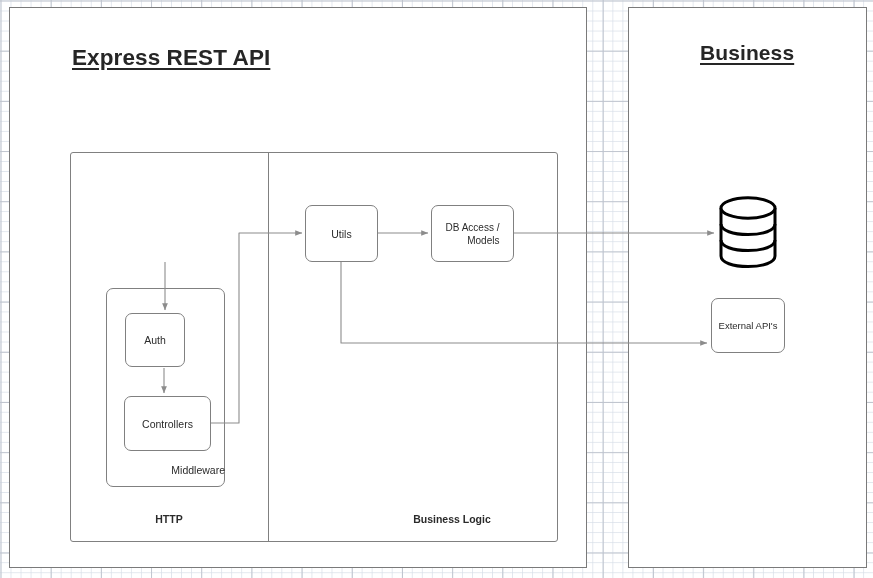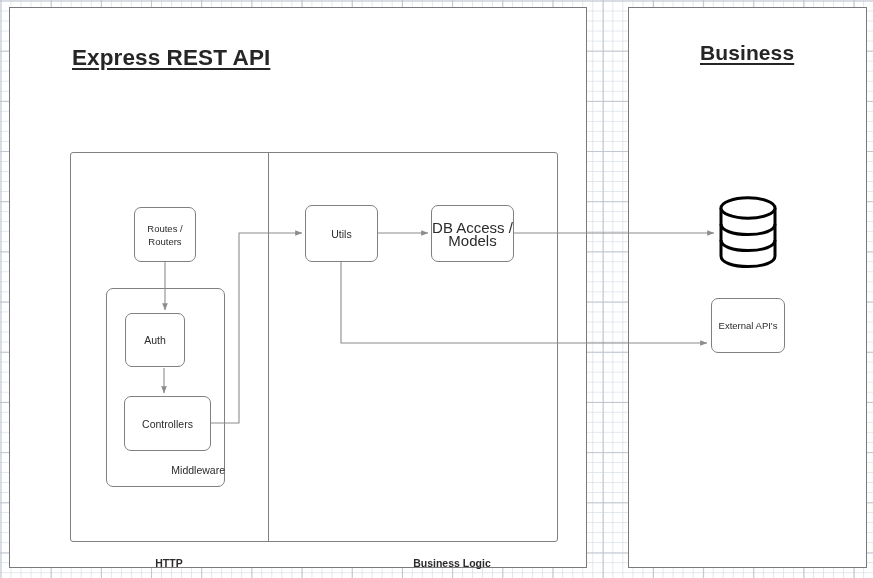--- a/index.html
+++ b/index.html
@@ -107,21 +107,20 @@
     height: 390px;
     border-left: 1.1px solid #808080;
   }
   .layer-label {
     position: absolute;
     font-size: 10.5px;
     font-weight: bold;
     color: #2b2b2b;
     white-space: nowrap;
     text-align: center;
-    margin-top: 44px;
   }
   #http-label {
     left: 70px;
     top: 513px;
     width: 198px;
   }
   #business-logic-label {
     left: 268px;
     top: 513px;
     width: 290px;
@@ -175,22 +174,23 @@
     top: 205px;
     width: 73px;
     height: 57px;
     font-size: 10.5px;
   }
   #box-db-access {
     left: 431px;
     top: 205px;
     width: 83px;
     height: 57px;
-    font-size: 15px;
+    font-size: 10px;
     line-height: 13px;
+    text-align: right;
   }
   #box-external-apis {
     left: 711px;
     top: 298px;
     width: 74px;
     height: 55px;
     font-size: 9.5px;
   }
 
   
@@ -257,26 +257,20 @@
 
     <g>
       <path d="M514,233 L714,233" fill="none" stroke="#8c8c8c" stroke-width="1.1" marker-end="url(#arrowhead)"></path>
     </g>
 
     <g>
       <path d="M341,262 L341,343 L707,343" fill="none" stroke="#8c8c8c" stroke-width="1.1" stroke-linejoin="round" marker-end="url(#arrowhead)"></path>
     </g>
   </svg>
 
-  <div class="shape rounded" id="box-routes">
-    <div>
-      <div>Routes /</div>
-      <div>Routers</div>
-    </div>
-  </div>
 
   <div class="shape rounded" id="box-auth">
     <span>Auth</span>
   </div>
 
   <div class="shape rounded" id="box-controllers">
     <span>Controllers</span>
   </div>
 
   <div class="shape rounded" id="box-utils">

